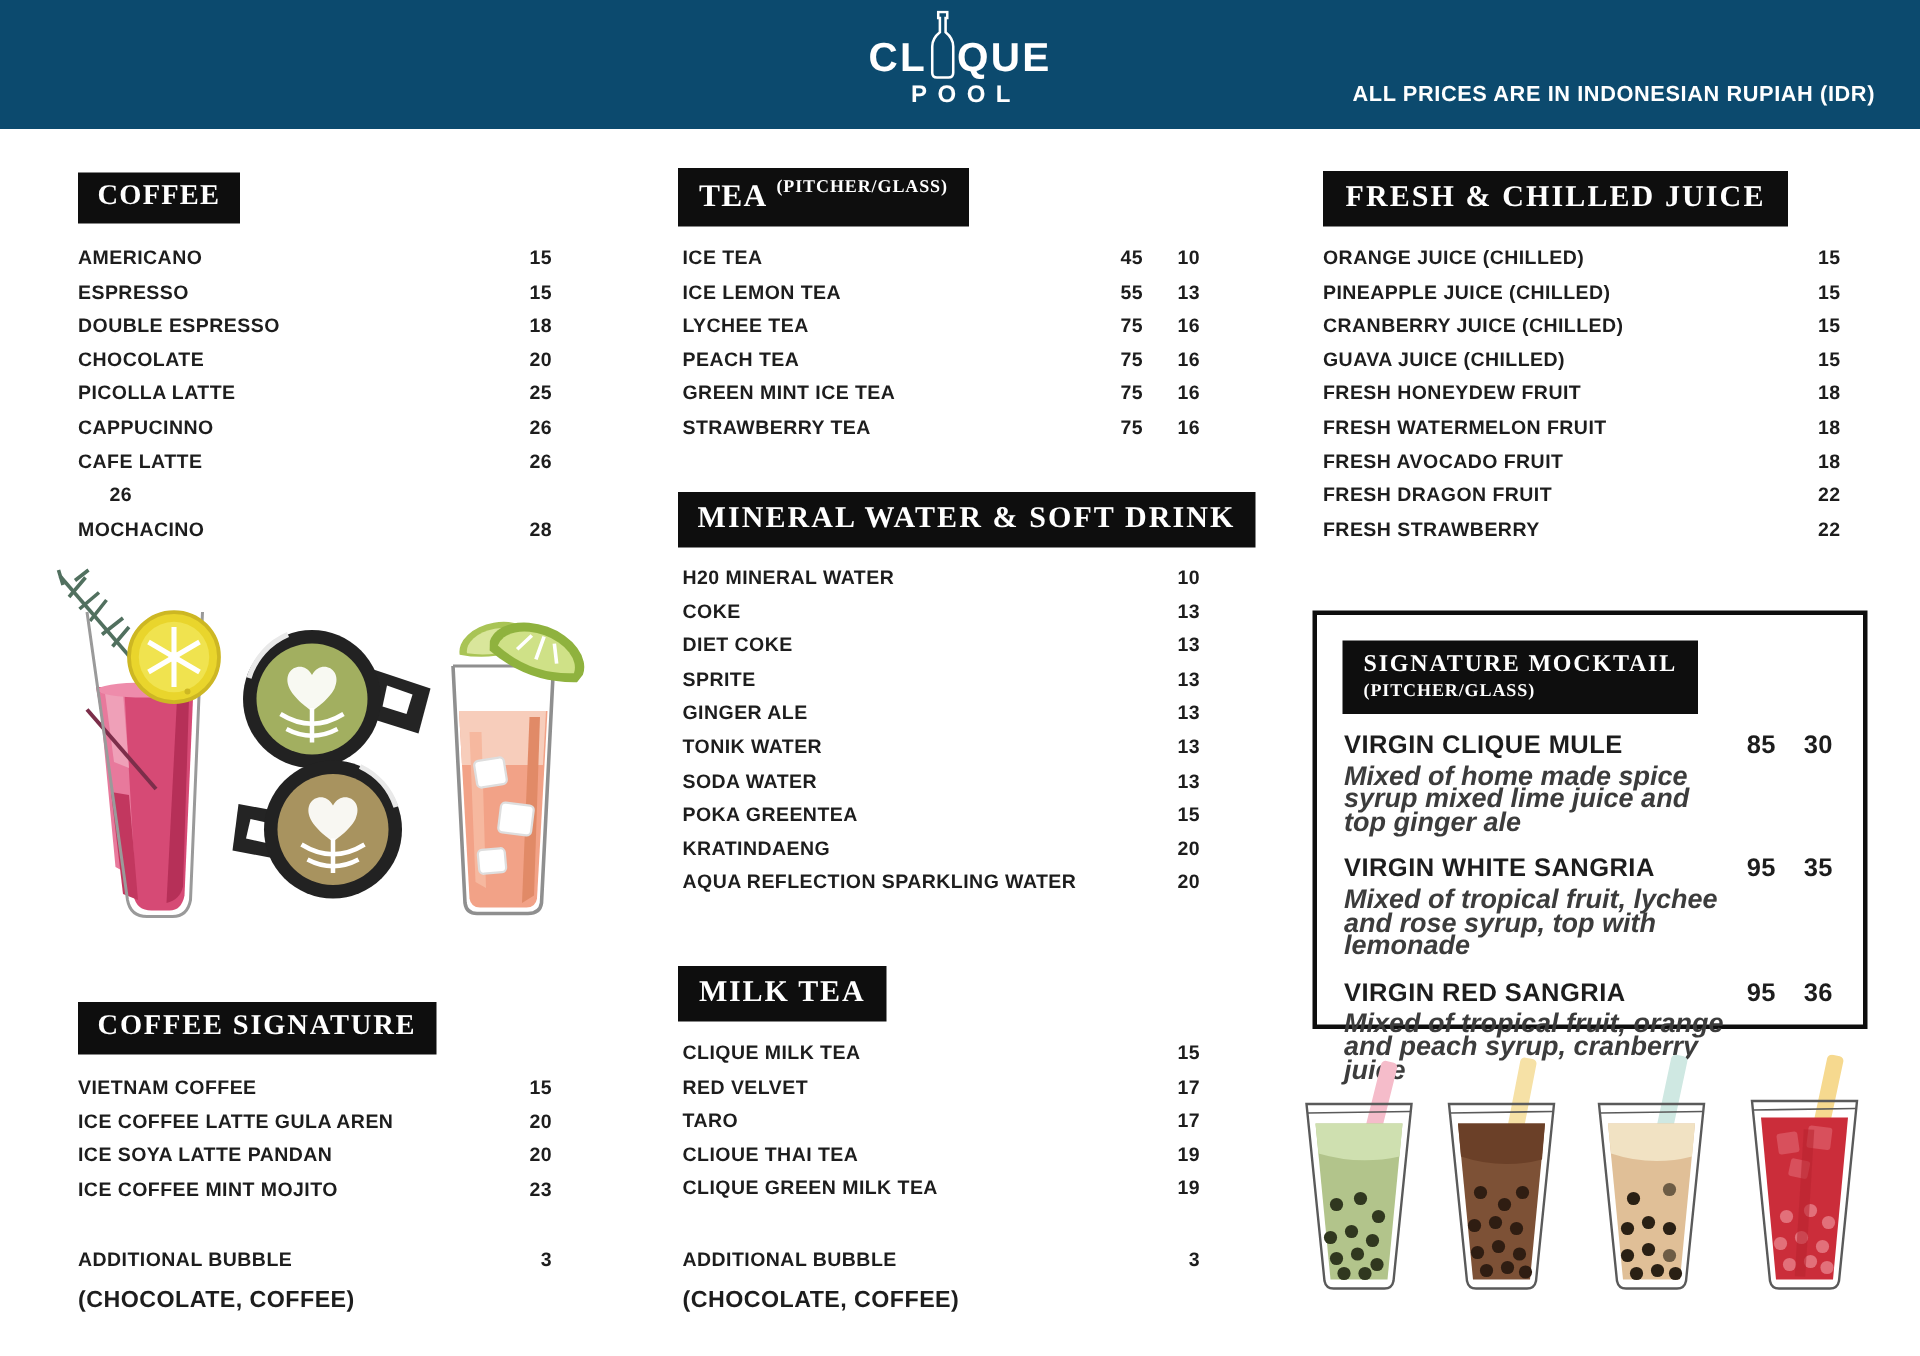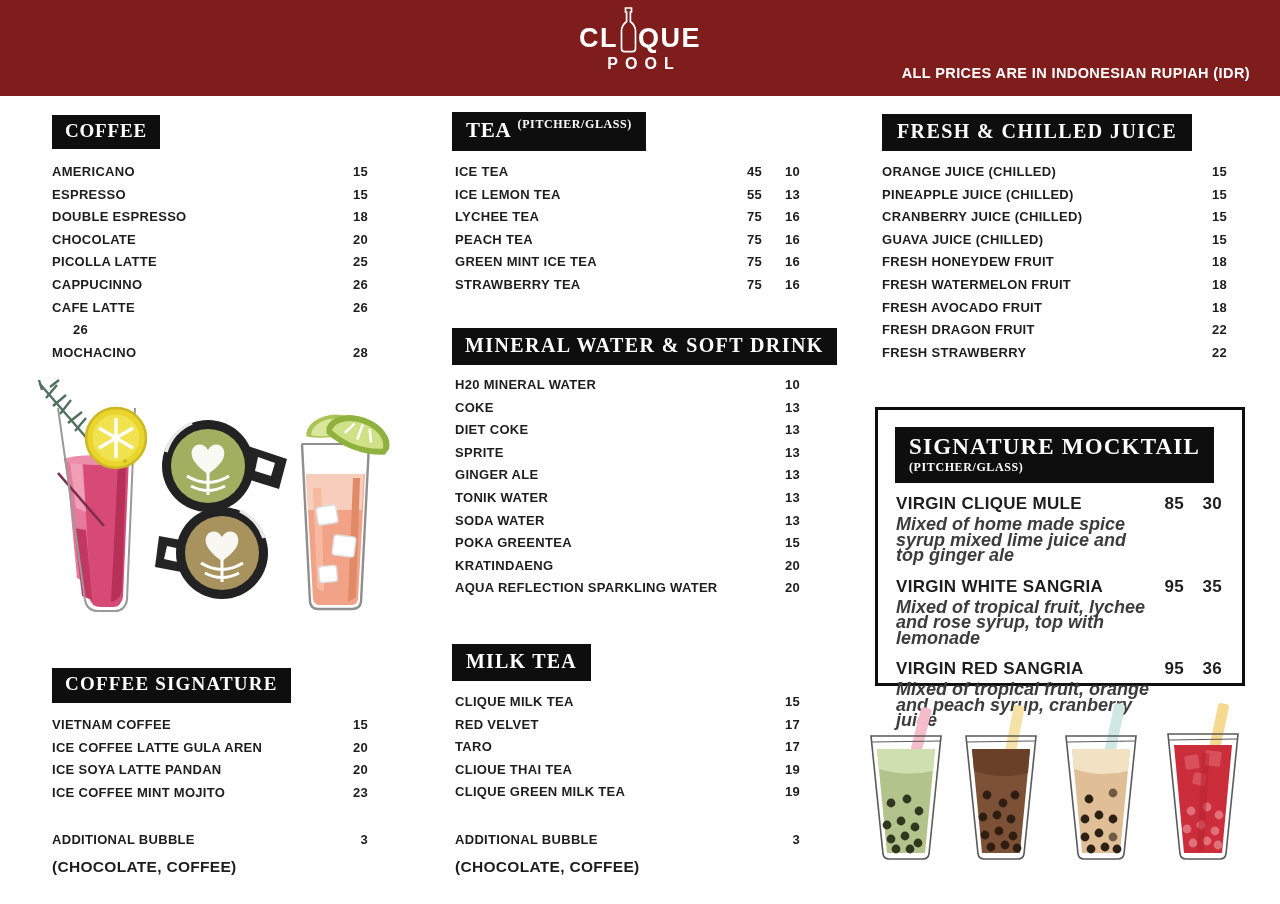--- a/index.html
+++ b/index.html
@@ -1,20 +1,20 @@
 <!DOCTYPE html>
 <html><head>
 <meta charset="utf-8">
 <style>
   html,body{margin:0;padding:0;background:#ffffff;}
   .page{position:relative;width:1280px;height:904px;background:#ffffff;overflow:hidden;
         font-family:"Liberation Sans",sans-serif;color:#1d1d1d;}
 
   
-  .topbar{position:absolute;left:0;top:0;width:1280px;height:96px;background:#7f1d1d;}
+  .topbar{position:absolute;left:0;top:0;width:1280px;height:86px;background:#0c4a6e;}
   .logo{position:absolute;left:50%;top:7px;transform:translateX(-50%);color:#fff;text-align:center;}
   .logo-line{display:flex;align-items:flex-end;justify-content:center;font-weight:bold;
              font-size:27px;letter-spacing:1.5px;line-height:0.95;}
   .logo-bottle{margin:0 1px -1px 2px;}
   .logo-sub{font-size:16px;letter-spacing:7px;margin-top:3px;padding-left:8px;font-weight:bold;}
   .topbar-note{position:absolute;right:30px;bottom:15px;color:#fff;font-weight:bold;
                font-size:14.5px;letter-spacing:0.4px;}
 
   
   .badge{position:absolute;background:#0e0e0e;color:#fff;
@@ -46,21 +46,21 @@
   
   .extra{position:absolute;font-weight:bold;font-size:15.5px;letter-spacing:0.3px;line-height:27px;}
   .x-coffeesig{left:52px; top:826px; width:316px;}
   .x-milk     {left:455px;top:826px; width:345px;}
 
   
   .mocktail-box{position:absolute;left:875px;top:407px;width:370px;height:279px;
                 border:3px solid #0e0e0e;box-sizing:border-box;background:#fff;}
   .mk-badge{display:inline-block;background:#0e0e0e;color:#fff;margin:17px 0 11px 17px;
             padding:7px 14px 8px;font-family:"Liberation Serif",serif;font-weight:bold;}
-  .mk-title{font-size:23px;letter-spacing:1.2px;line-height:1.1;text-align:right;}
+  .mk-title{font-size:16px;letter-spacing:1.2px;line-height:1.1;text-align:right;}
   .mk-sub{font-size:12px;letter-spacing:0.6px;margin-top:1px;}
   .mk-items{padding:0 20px 0 18px;}
   .mk-item{margin-bottom:13px;}
   .mk-row{display:flex;align-items:flex-start;font-weight:bold;font-size:17px;
           letter-spacing:0.3px;line-height:20px;}
   .mk-nm{flex:1;padding-right:4px;}
   .mk-pr{width:38px;text-align:right;}
   .mk-desc{font-style:italic;font-size:18px;color:#3c3c3c;line-height:15.5px;
            max-width:258px;margin-top:3px;font-weight:bold;}
 

